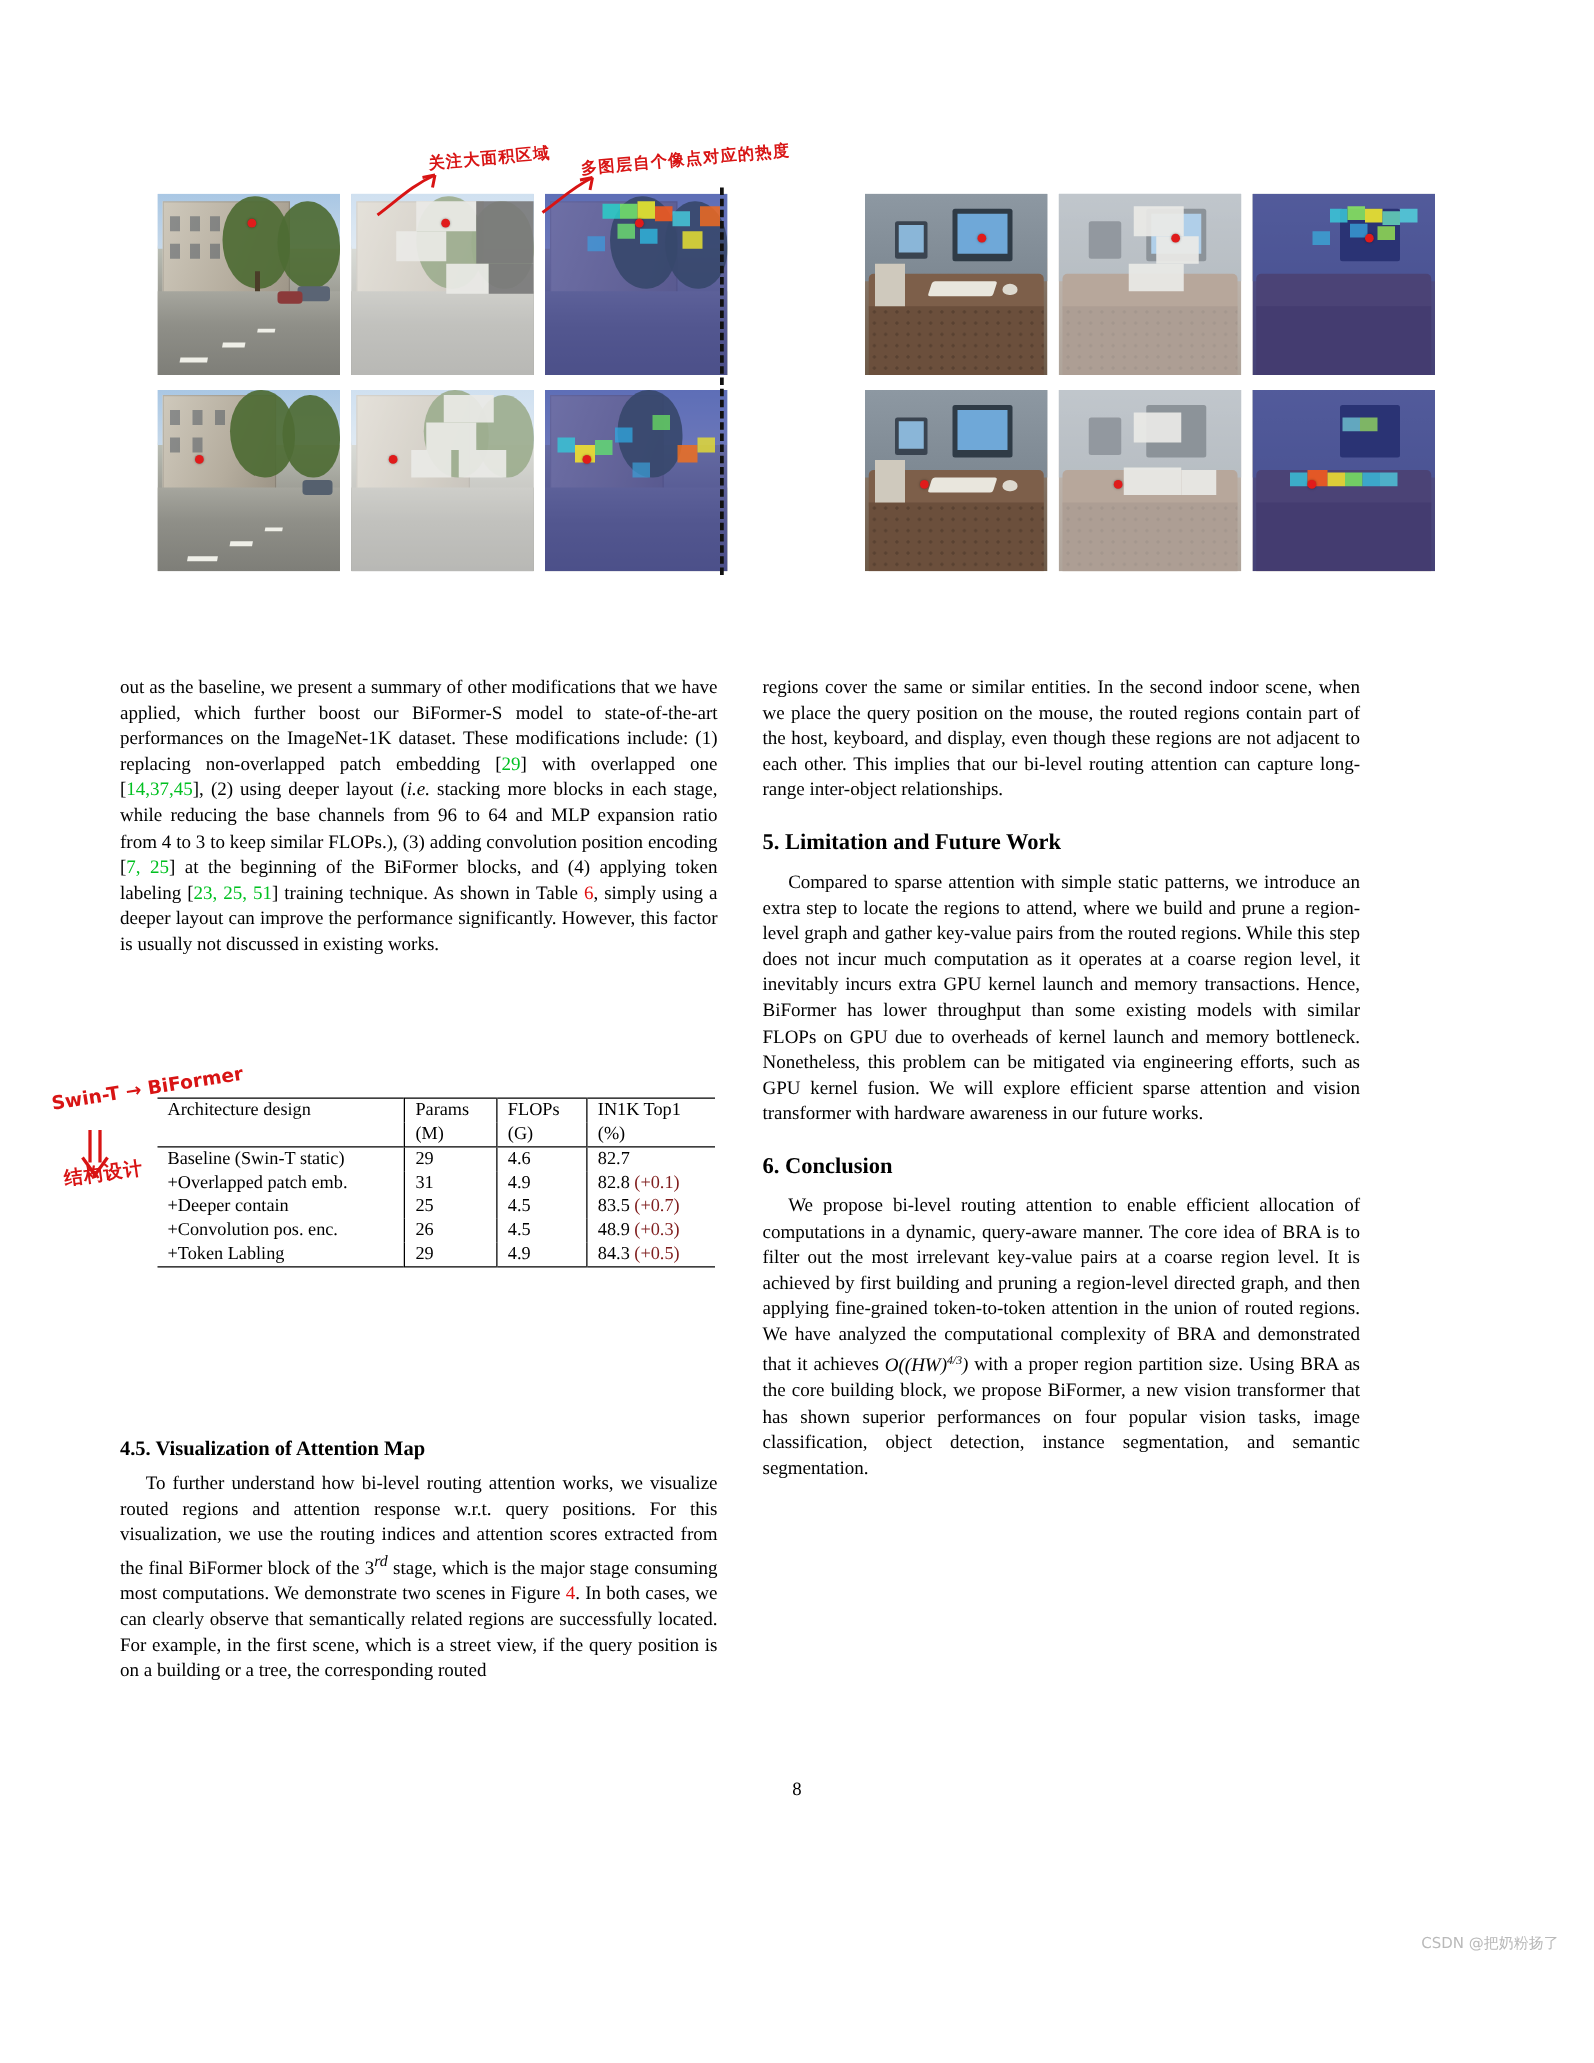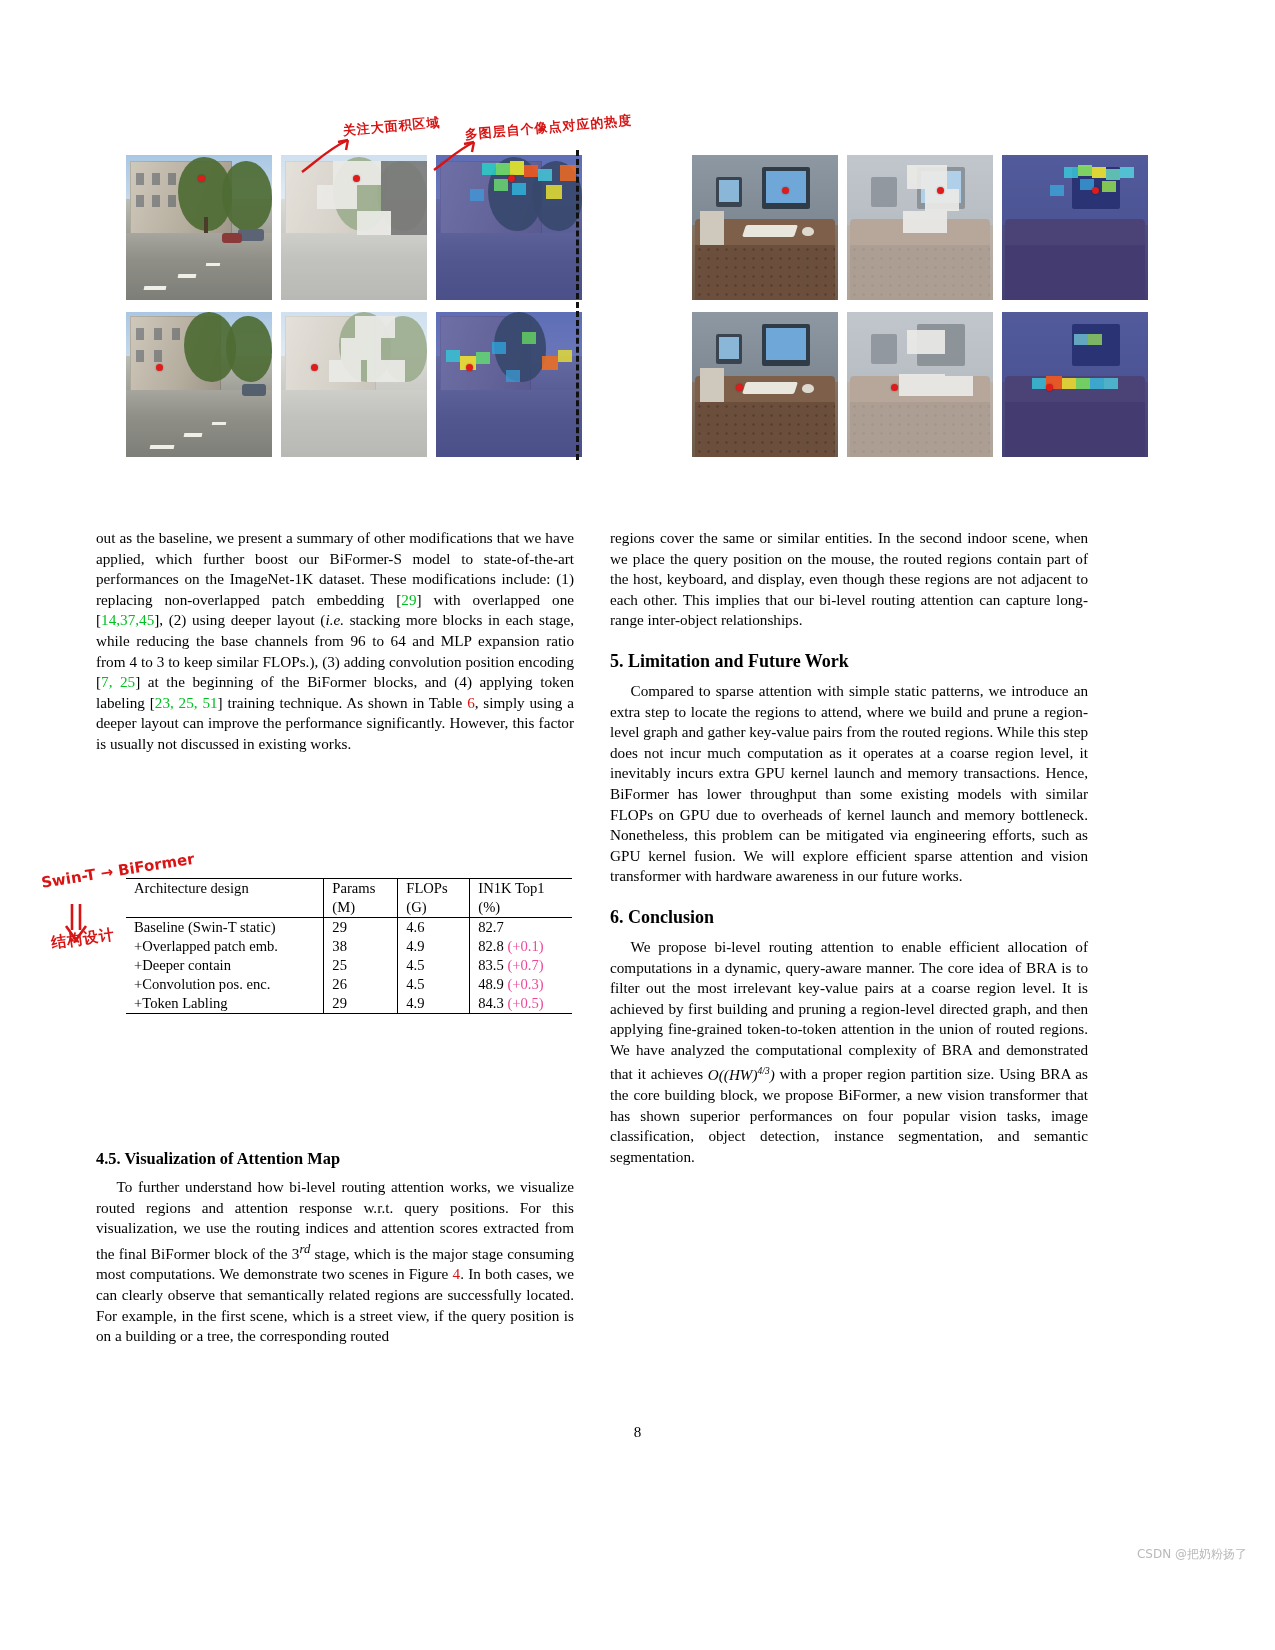--- a/index.html
+++ b/index.html
@@ -79,26 +79,26 @@
   .caption {
     position:absolute;
     font-family:"Liberation Serif", serif;
     font-size:14.6px; line-height:19.5px;
     text-align:justify;
   }
   .fig-caption { left:96px; top:462px; width:996px; }
   .hl-green { background:#8ff08f; padding:0 3px; }
   .ref-green { color:#00c020; }
   .ref-red { color:#e01010; }
-  .delta-blue { color:#ec4899; }
+  .delta-blue { color:#7f1d1d; }
 
   .col { position:absolute; width:478px; font-size:15.2px; line-height:20.6px; text-align:justify; }
   .col.left  { left:96px; top:528px; }
   .col.right { left:610px; top:528px; }
-  .col p { margin:0 0 0 0; text-indent:1.35em; }
+  .col p { margin:12px 0 0 0; text-indent:1.35em; }
   .col p.noind { text-indent:0; }
   h2.sec {
     font-family:"Liberation Serif", serif;
     font-weight:bold; font-size:18px; margin:19px 0 9px 0; line-height:22px;
   }
   h3.subsec {
     font-family:"Liberation Serif", serif;
     font-weight:bold; font-size:16.4px; margin:17px 0 8px 0; line-height:20px;
   }
 
@@ -401,21 +401,21 @@
         </tr>
 
         <tr class="rule-mid">
           <td>Baseline (Swin-T static)</td>
           <td class="num vsep">29</td>
           <td class="num vsep">4.6</td>
           <td class="vsep"><span>82.7</span> <span class="delta-blue"></span></td>
         </tr>
         <tr>
           <td>+Overlapped patch emb.</td>
-          <td class="num vsep">38</td>
+          <td class="num vsep">31</td>
           <td class="num vsep">4.9</td>
           <td class="vsep"><span>82.8</span> <span class="delta-blue">(+0.1)</span></td>
         </tr>
         <tr>
           <td>+Deeper contain</td>
           <td class="num vsep">25</td>
           <td class="num vsep">4.5</td>
           <td class="vsep"><span>83.5</span> <span class="delta-blue">(+0.7)</span></td>
         </tr>
         <tr>

